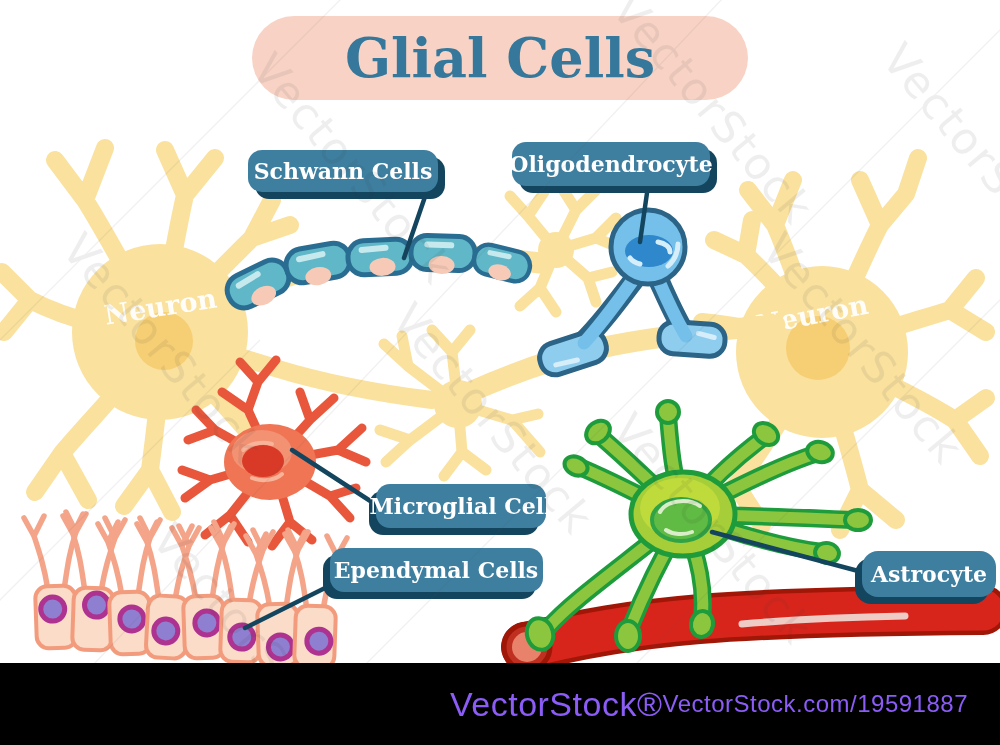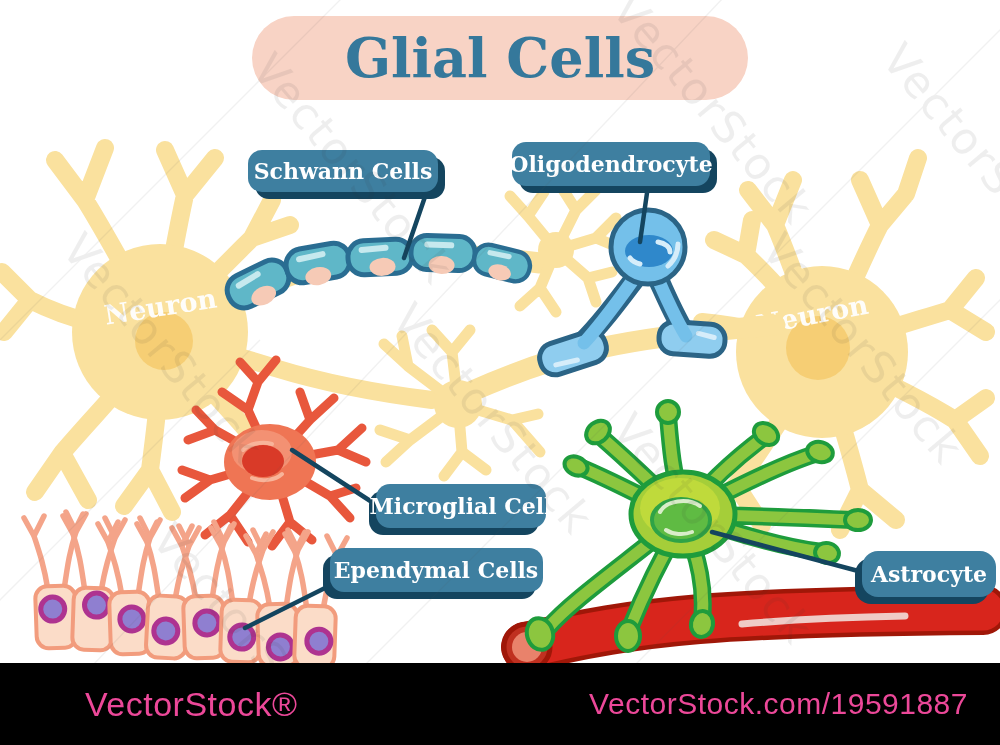--- a/index.html
+++ b/index.html
@@ -42,24 +42,24 @@
   .title-pill{fill:#F8D3C5;}
   .title-text{font:bold 54px "DejaVu Serif",serif;fill:#35789B;}
   .lbl-box{fill:#3E7FA0;}
   .lbl-shadow{fill:#14455F;}
   .lbl-text{font:bold 22px "DejaVu Serif",serif;fill:#ffffff;}
   .leader{stroke:#14455F;stroke-width:4.5;fill:none;stroke-linecap:round;}
   .wm{opacity:.08;}
   .wm-text{font:44px "DejaVu Sans",sans-serif;fill:#333333;letter-spacing:2px;}
   .wm-line{stroke:#555;stroke-width:1.4;fill:none;}
   .footer{position:absolute;left:0;top:663px;width:1000px;height:82px;background:#000000;
-          display:flex;align-items:center;justify-content:space-between;
-          font-family:"Liberation Sans",sans-serif;color:#ec4899;}
+          display:flex;align-items:center;justify-content:flex-end;
+          font-family:"Liberation Sans",sans-serif;color:#8b5cf6;}
   .footer .brand{font-size:34px;margin-left:85px;letter-spacing:.5px;}
-  .footer .idurl{font-size:30px;margin-right:32px;letter-spacing:.5px;}
+  .footer .idurl{font-size:24px;margin-right:32px;letter-spacing:.5px;}
 </style>
 </head>
 <body>
 
 <div class="page">
 
 <svg width="1000" height="663" viewBox="0 0 1000 663">
 
   <g>
     <path class="dendrite" d="M160,330 C130,280 110,240 85,200 M85,200 L55,160 M85,200 L105,148

